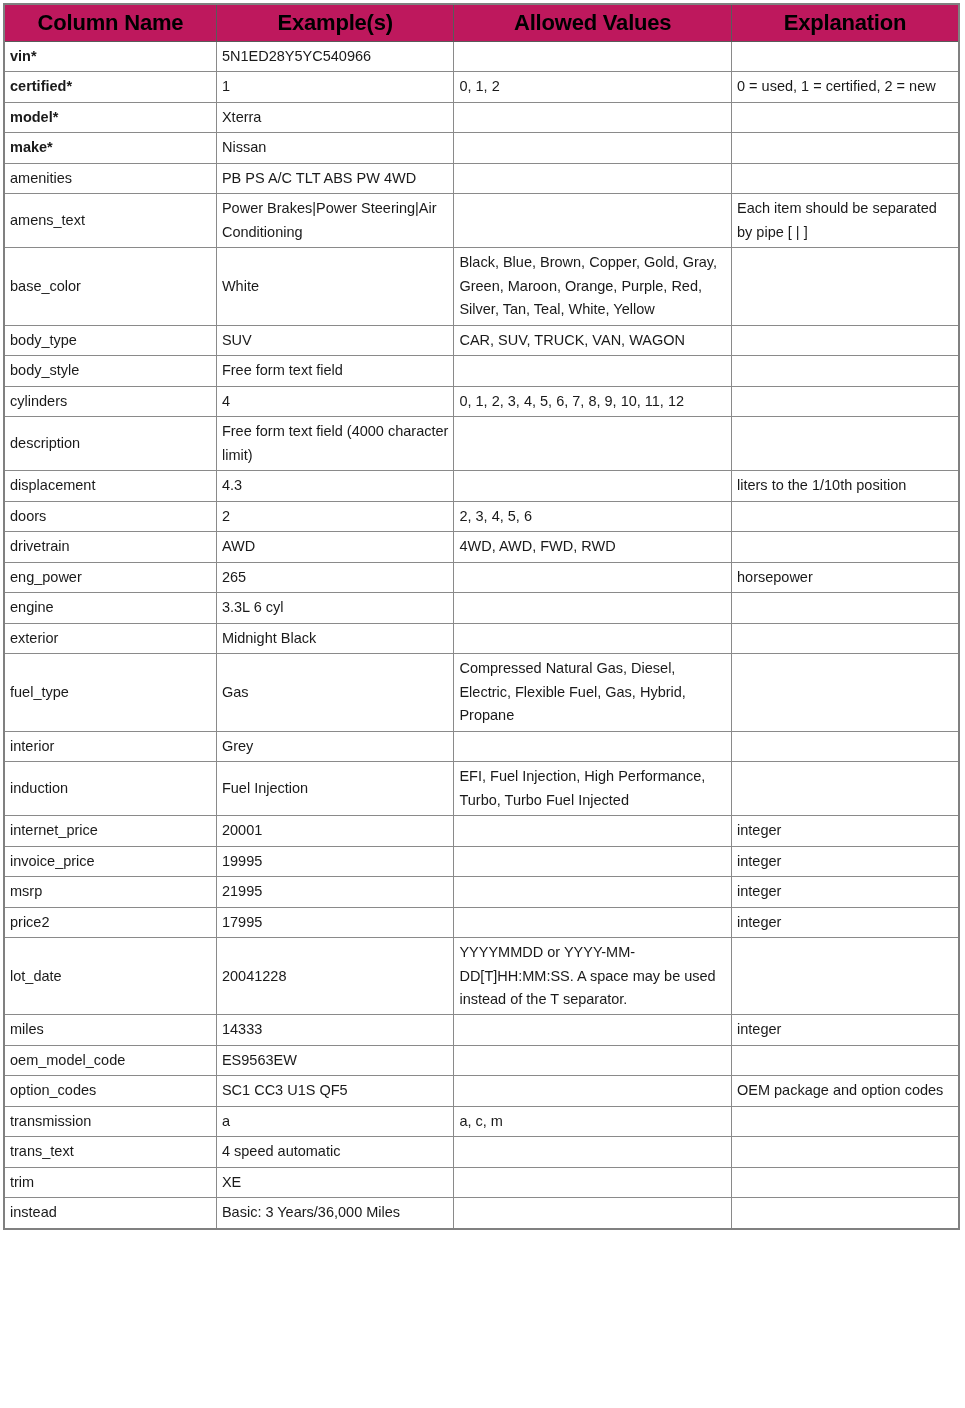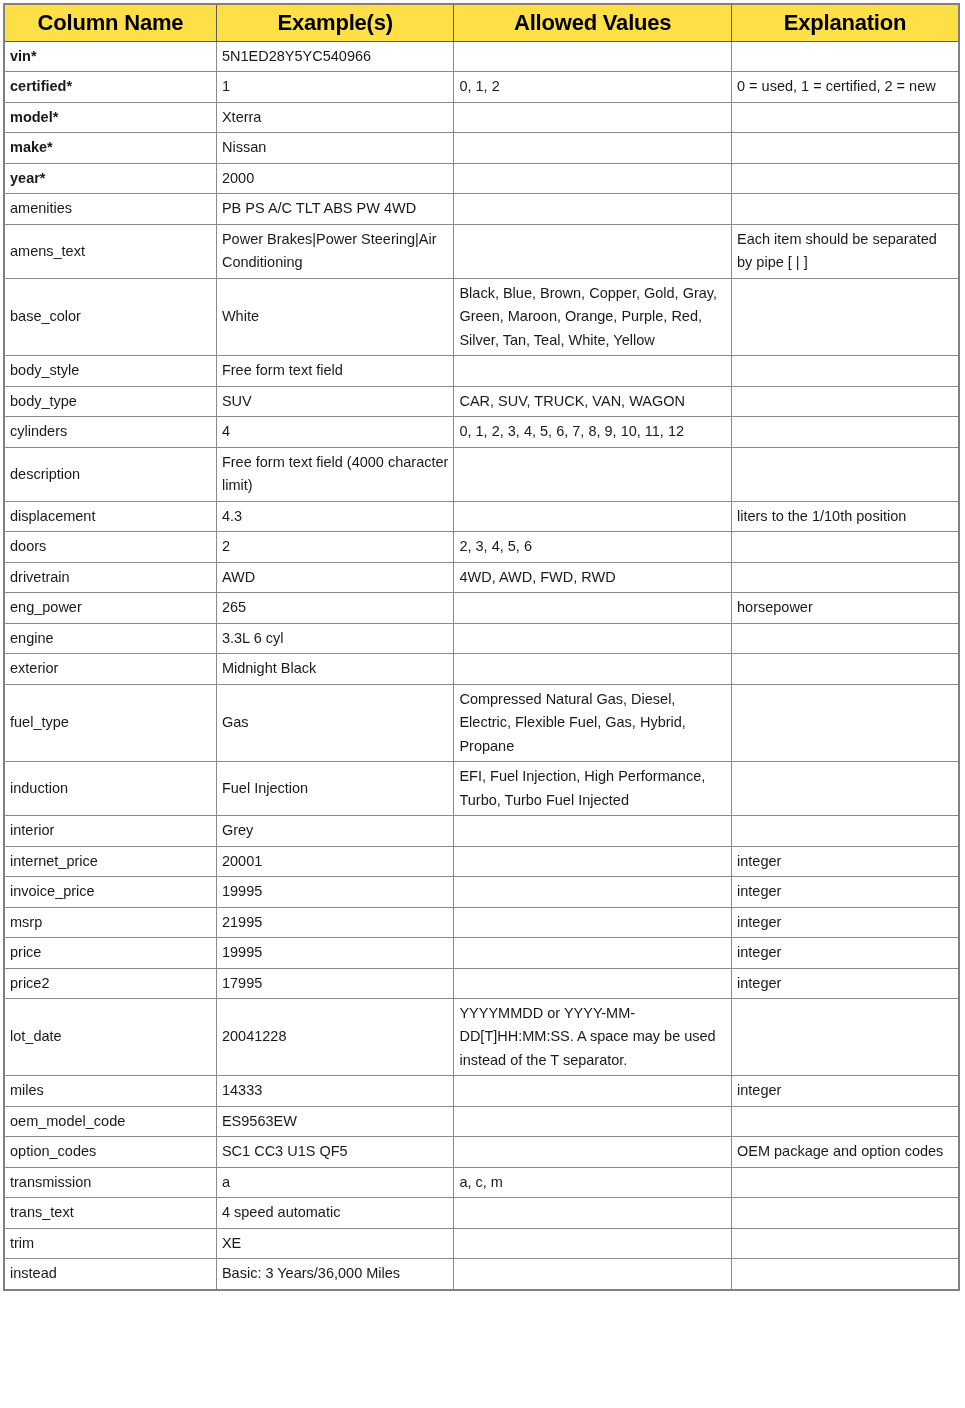--- a/index.html
+++ b/index.html
@@ -20,21 +20,21 @@
     width: 957px;
     margin: 3px 0 0 3px;
     border: 2px solid #808080;
   }
   #spec-table col.c-name { width: 212px; }
   #spec-table col.c-example { width: 237px; }
   #spec-table col.c-allowed { width: 277px; }
   #spec-table col.c-explain { width: 227px; }
 
   #spec-table th {
-    background: #fde047;
+    background: #be185d;
     color: #000000;
     font-size: 22px;
     font-weight: bold;
     text-align: center;
     height: 36px;
     padding: 0 4px;
     border: 1px solid #5a5a5a;
     letter-spacing: -0.2px;
     white-space: nowrap;
   }
@@ -88,57 +88,51 @@
         <td>Xterra</td>
         <td></td>
         <td></td>
       </tr>
       <tr class="req">
         <td class="name-cell">make*</td>
         <td>Nissan</td>
         <td></td>
         <td></td>
       </tr>
-      <tr class="req">
-        <td class="name-cell">year*</td>
-        <td>2000</td>
-        <td></td>
-        <td></td>
-      </tr>
       <tr>
         <td class="name-cell">amenities</td>
         <td>PB PS A/C TLT ABS PW 4WD</td>
         <td></td>
         <td></td>
       </tr>
       <tr>
         <td class="name-cell">amens_text</td>
         <td>Power Brakes|Power Steering|Air Conditioning</td>
         <td></td>
         <td>Each item should be separated by pipe [ | ]</td>
       </tr>
       <tr>
         <td class="name-cell">base_color</td>
         <td>White</td>
         <td>Black, Blue, Brown, Copper, Gold, Gray, Green, Maroon, Orange, Purple, Red, Silver, Tan, Teal, White, Yellow</td>
         <td></td>
       </tr>
       <tr>
-        <td class="name-cell">body_style</td>
-        <td>Free form text field</td>
-        <td></td>
-        <td></td>
-      </tr>
-      <tr>
         <td class="name-cell">body_type</td>
         <td>SUV</td>
         <td>CAR, SUV, TRUCK, VAN, WAGON</td>
         <td></td>
       </tr>
       <tr>
+        <td class="name-cell">body_style</td>
+        <td>Free form text field</td>
+        <td></td>
+        <td></td>
+      </tr>
+      <tr>
         <td class="name-cell">cylinders</td>
         <td>4</td>
         <td>0, 1, 2, 3, 4, 5, 6, 7, 8, 9, 10, 11, 12</td>
         <td></td>
       </tr>
       <tr>
         <td class="name-cell">description</td>
         <td>Free form text field (4000 character limit)</td>
         <td></td>
         <td></td>
@@ -179,52 +173,46 @@
         <td></td>
         <td></td>
       </tr>
       <tr>
         <td class="name-cell">fuel_type</td>
         <td>Gas</td>
         <td>Compressed Natural Gas, Diesel, Electric, Flexible Fuel, Gas, Hybrid, Propane</td>
         <td></td>
       </tr>
       <tr>
+        <td class="name-cell">interior</td>
+        <td>Grey</td>
+        <td></td>
+        <td></td>
+      </tr>
+      <tr>
         <td class="name-cell">induction</td>
         <td>Fuel Injection</td>
         <td>EFI, Fuel Injection, High Performance, Turbo, Turbo Fuel Injected</td>
         <td></td>
       </tr>
       <tr>
-        <td class="name-cell">interior</td>
-        <td>Grey</td>
-        <td></td>
-        <td></td>
-      </tr>
-      <tr>
         <td class="name-cell">internet_price</td>
         <td>20001</td>
         <td></td>
         <td>integer</td>
       </tr>
       <tr>
         <td class="name-cell">invoice_price</td>
         <td>19995</td>
         <td></td>
         <td>integer</td>
       </tr>
       <tr>
         <td class="name-cell">msrp</td>
         <td>21995</td>
-        <td></td>
-        <td>integer</td>
-      </tr>
-      <tr>
-        <td class="name-cell">price</td>
-        <td>19995</td>
         <td></td>
         <td>integer</td>
       </tr>
       <tr>
         <td class="name-cell">price2</td>
         <td>17995</td>
         <td></td>
         <td>integer</td>
       </tr>
       <tr>

